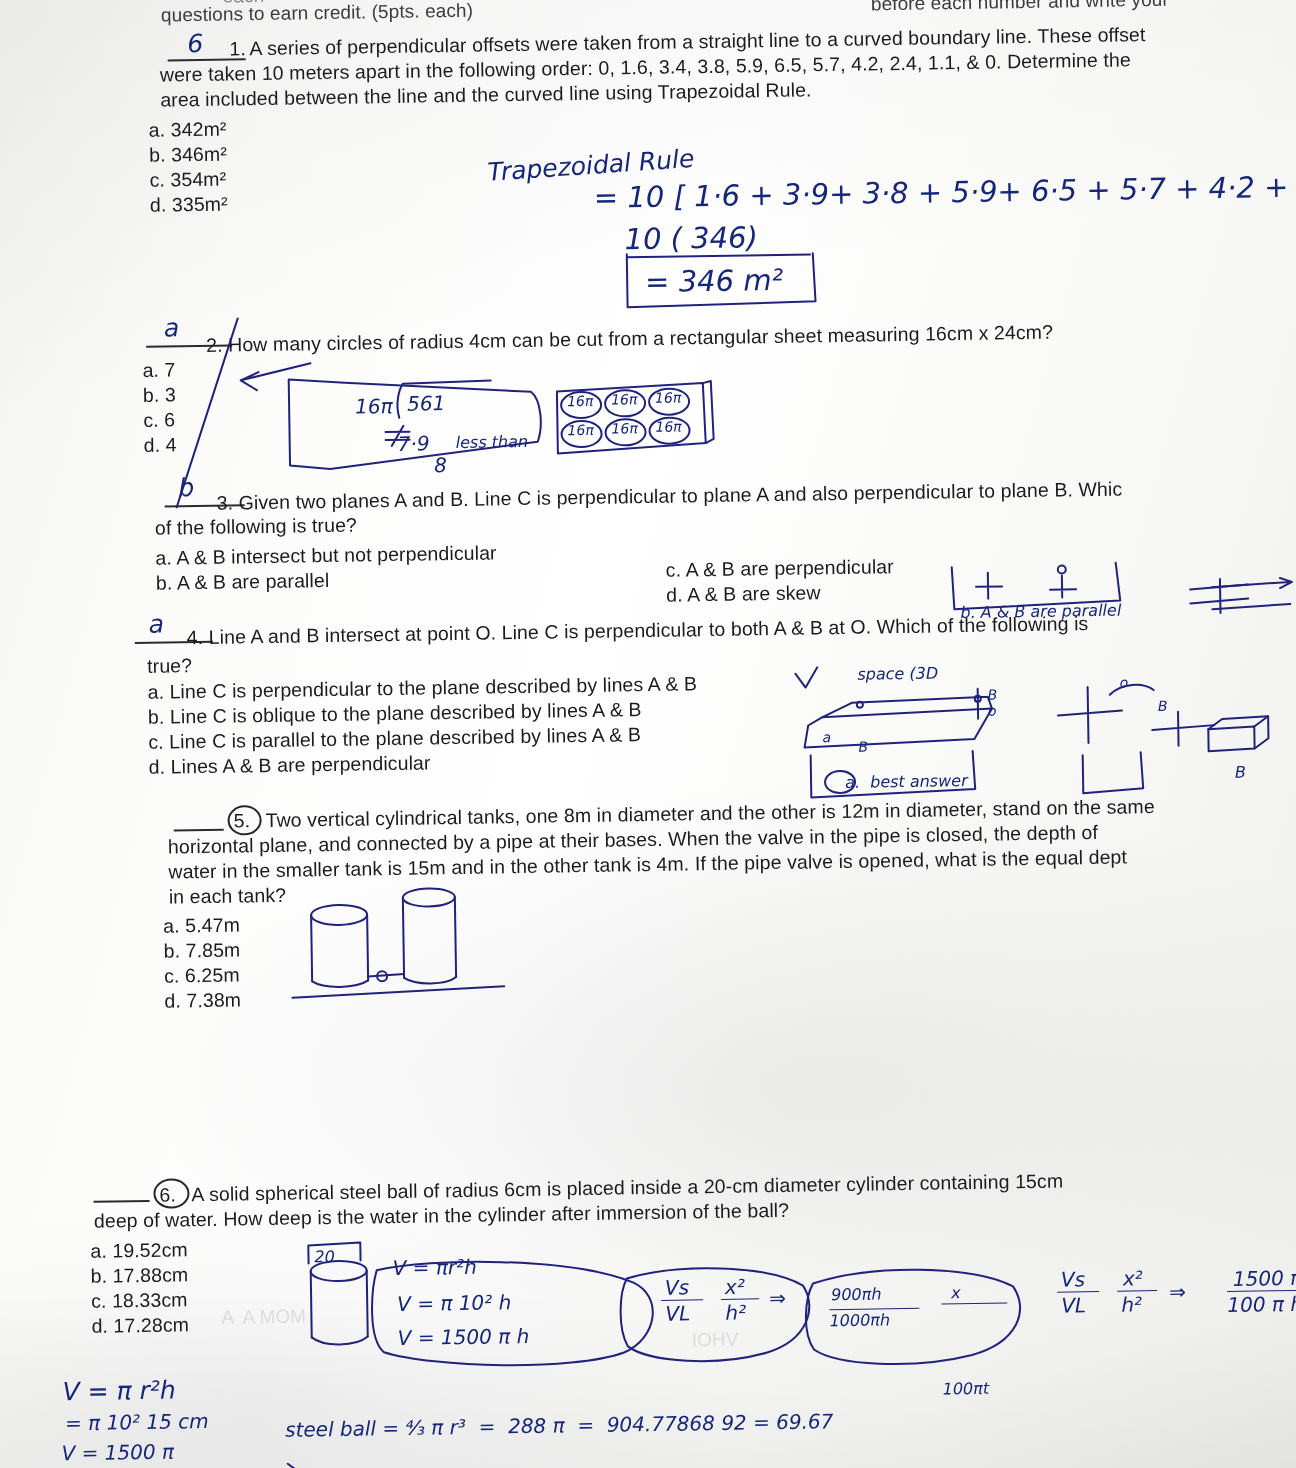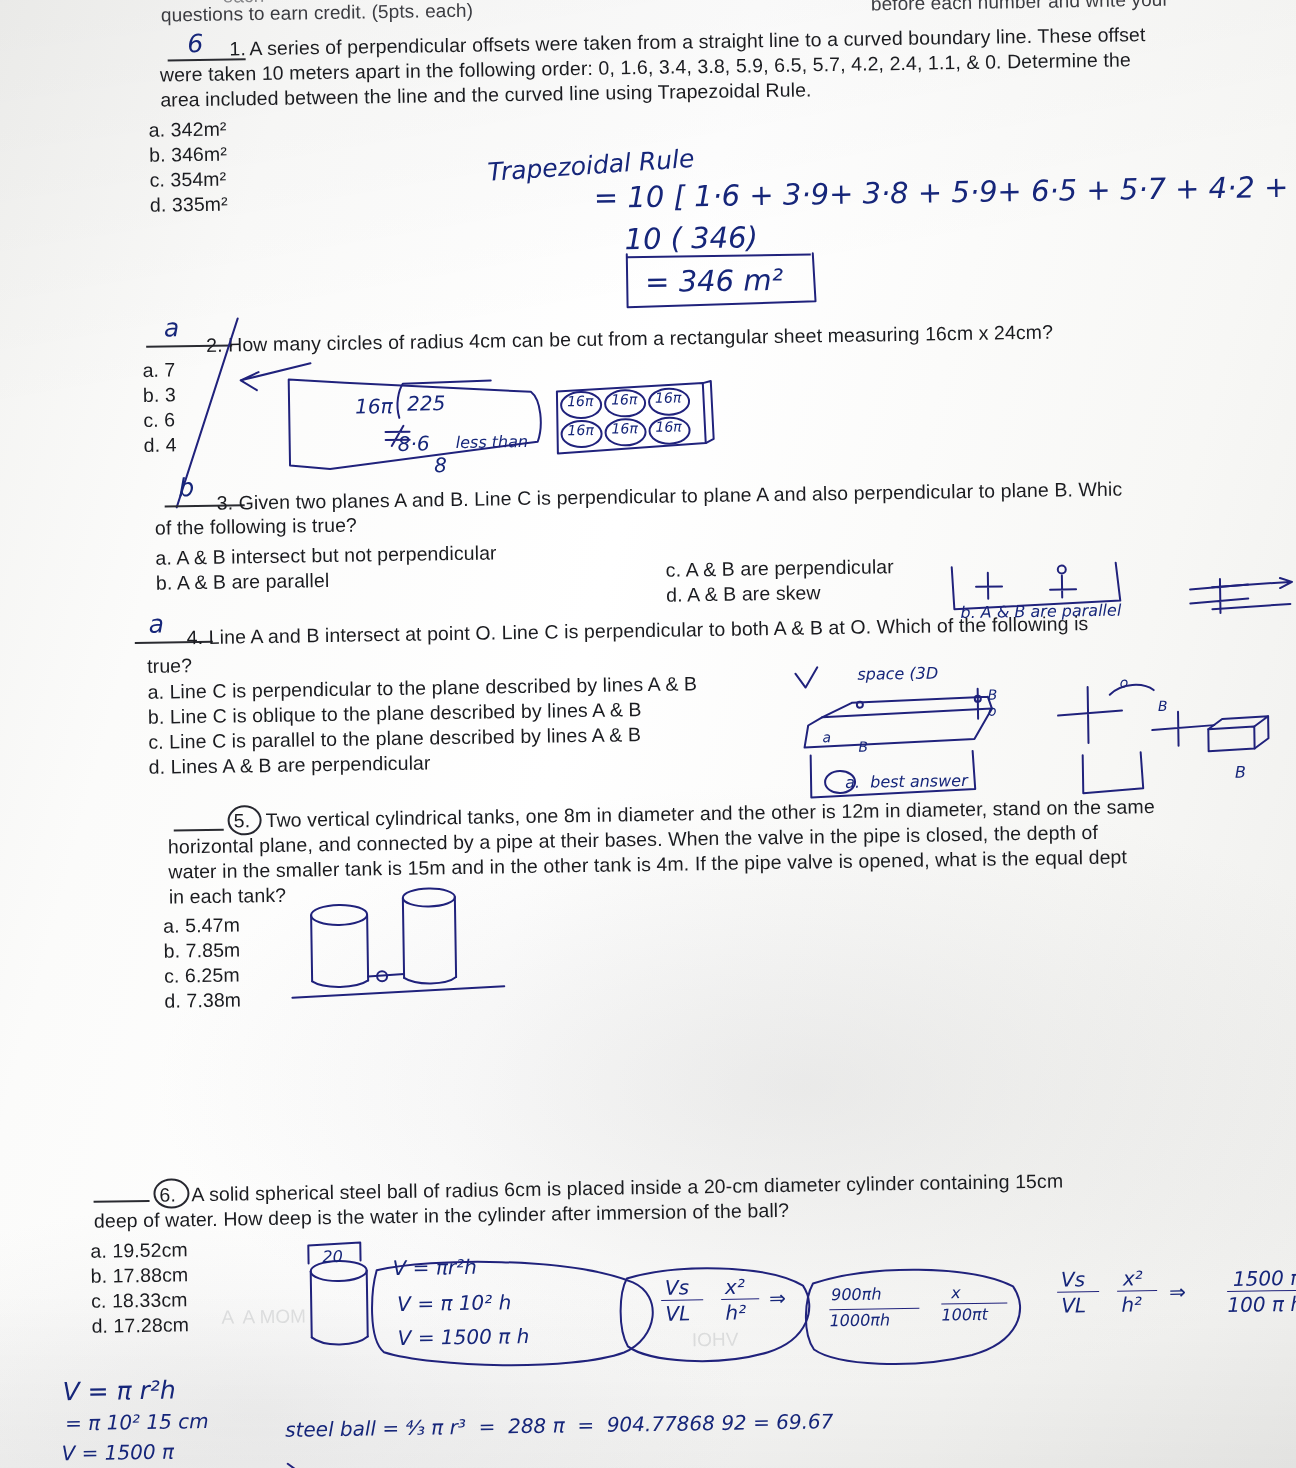--- a/index.html
+++ b/index.html
@@ -150,25 +150,25 @@
 
   <div class="txt print" style="left:210px; top:326px;">2.</div>
   <div class="txt print" style="left:232px; top:326px;">How many circles of radius 4cm can be cut from a rectangular sheet measuring 16cm x 24cm?</div>
 
   <div class="txt print" style="left:146px; top:350px;">a. 7</div>
   <div class="txt print" style="left:146px; top:375px;">b. 3</div>
   <div class="txt print" style="left:146px; top:400px;">c. 6</div>
   <div class="txt print" style="left:146px; top:425px;">d. 4</div>
 
   <div class="hand" style="left:358px; top:390px;">16π</div>
-  <div class="hand" style="left:410px; top:388px;">225</div>
+  <div class="hand" style="left:410px; top:388px;">561</div>
   <svg class="ink" style="left:396px; top:378px;" width="110" height="40" viewBox="0 0 110 40">
     <path d="M6 36 C2 22 6 8 10 2 L98 0"></path>
   </svg>
-  <div class="hand" style="left:400px; top:428px;">8·6</div>
+  <div class="hand" style="left:400px; top:428px;">7·9</div>
   <div class="hand sm" style="left:458px; top:430px;">less than</div>
   <div class="hand" style="left:436px; top:450px;">8</div>
   <svg class="ink" style="left:386px; top:422px;" width="30" height="20" viewBox="0 0 30 20">
     <path d="M2 6 L26 6 M2 14 L26 14 M20 0 L8 20"></path>
   </svg>
 
   <svg class="ink" style="left:236px; top:352px;" width="80" height="38" viewBox="0 0 80 38">
     <path d="M78 6 L8 22 M8 22 L26 14 M8 22 L24 32"></path>
   </svg>
   <svg class="ink" style="left:288px; top:368px;" width="260" height="100" viewBox="0 0 260 100">
@@ -326,40 +326,40 @@
   <div class="txt print" style="left:80px; top:1305px;">d. 17.28cm</div>
 
   <svg class="ink" style="left:290px; top:1240px;" width="80" height="110" viewBox="0 0 80 110">
     <ellipse cx="38" cy="26" rx="28" ry="10"></ellipse>
     <path d="M10 26 L10 92 M66 26 L66 92"></path>
     <path d="M10 92 C22 102 54 102 66 92"></path>
   </svg>
   <svg class="ink" style="left:296px; top:1236px;" width="58" height="28" viewBox="0 0 58 28">
     <path d="M2 22 L2 4 L54 2 L54 20"></path>
   </svg>
-  <div class="hand sm" style="left:312px; top:1242px;">20</div>
+  <div class="hand sm" style="left:304px; top:1242px;">20</div>
 
   <div class="hand" style="left:382px; top:1252px;">V = πr²h</div>
   <div class="hand" style="left:386px; top:1288px;">V = π 10² h</div>
   <div class="hand" style="left:386px; top:1322px;">V = 1500 π h</div>
 
   <div class="hand" style="left:654px; top:1276px;">Vs</div>
   <div class="hline thin" style="left:650px; top:1300px; width:42px;"></div>
   <div class="hand" style="left:654px; top:1302px;">VL</div>
   <div class="hand" style="left:714px; top:1276px;">x²</div>
   <div class="hline thin" style="left:710px; top:1300px; width:38px;"></div>
   <div class="hand" style="left:714px; top:1302px;">h²</div>
   <div class="hand" style="left:758px; top:1288px;">⇒</div>
 
   <div class="hand sm" style="left:820px; top:1288px;">900πh</div>
   <div class="hline thin" style="left:818px; top:1312px; width:90px;"></div>
   <div class="hand sm" style="left:818px; top:1314px;">1000πh</div>
   <div class="hand sm" style="left:940px; top:1288px;">x</div>
   <div class="hline thin" style="left:930px; top:1308px; width:66px;"></div>
-  <div class="hand sm" style="left:930px; top:1310px;">100πt</div>
+  <div class="hand sm" style="left:930px; top:1384px;">100πt</div>
 
   <div class="hand" style="left:1050px; top:1274px;">Vs</div>
   <div class="hline thin" style="left:1046px; top:1298px; width:42px;"></div>
   <div class="hand" style="left:1050px; top:1300px;">VL</div>
   <div class="hand" style="left:1112px; top:1274px;">x²</div>
   <div class="hline thin" style="left:1106px; top:1298px; width:40px;"></div>
   <div class="hand" style="left:1110px; top:1300px;">h²</div>
   <div class="hand" style="left:1158px; top:1288px;">⇒</div>
 
   <div class="hand" style="left:1222px; top:1276px;">1500 π</div>

